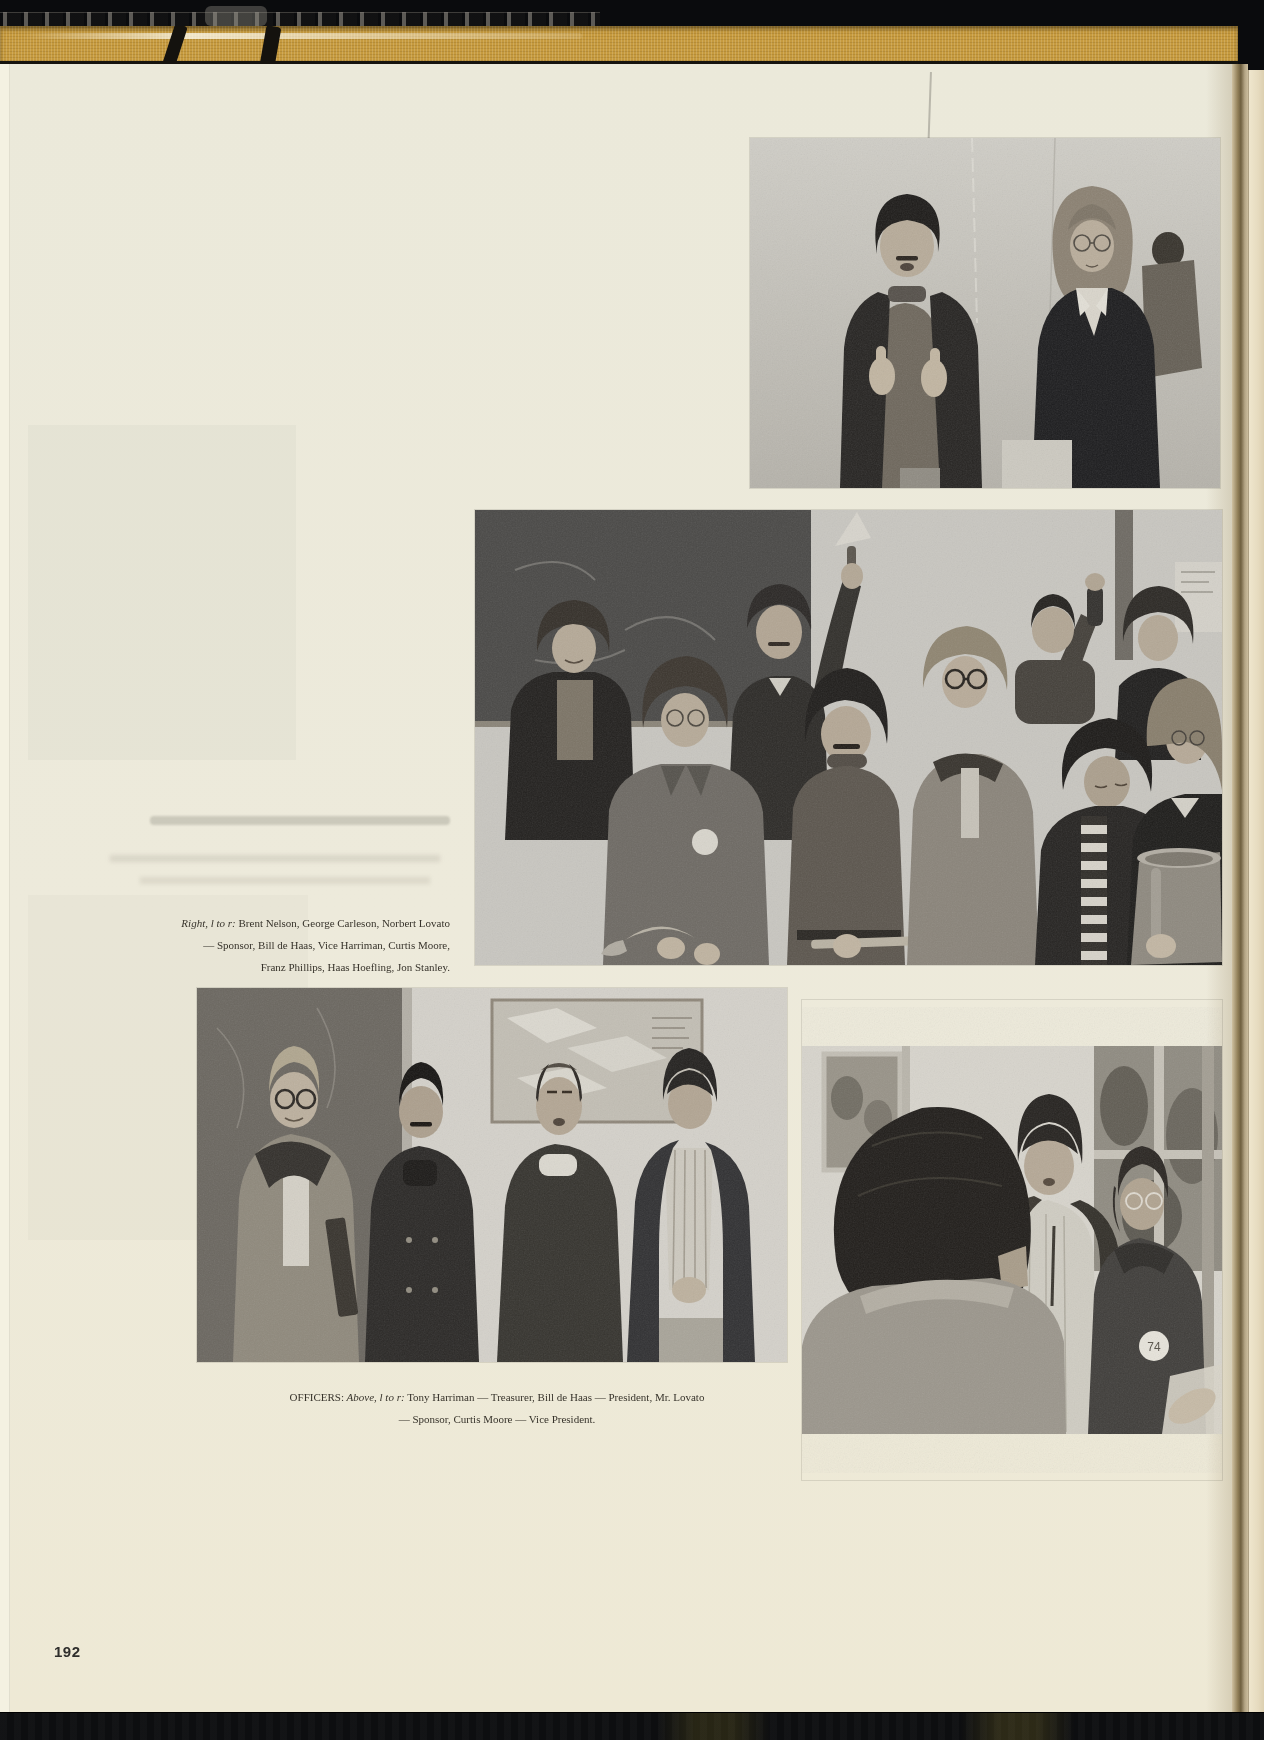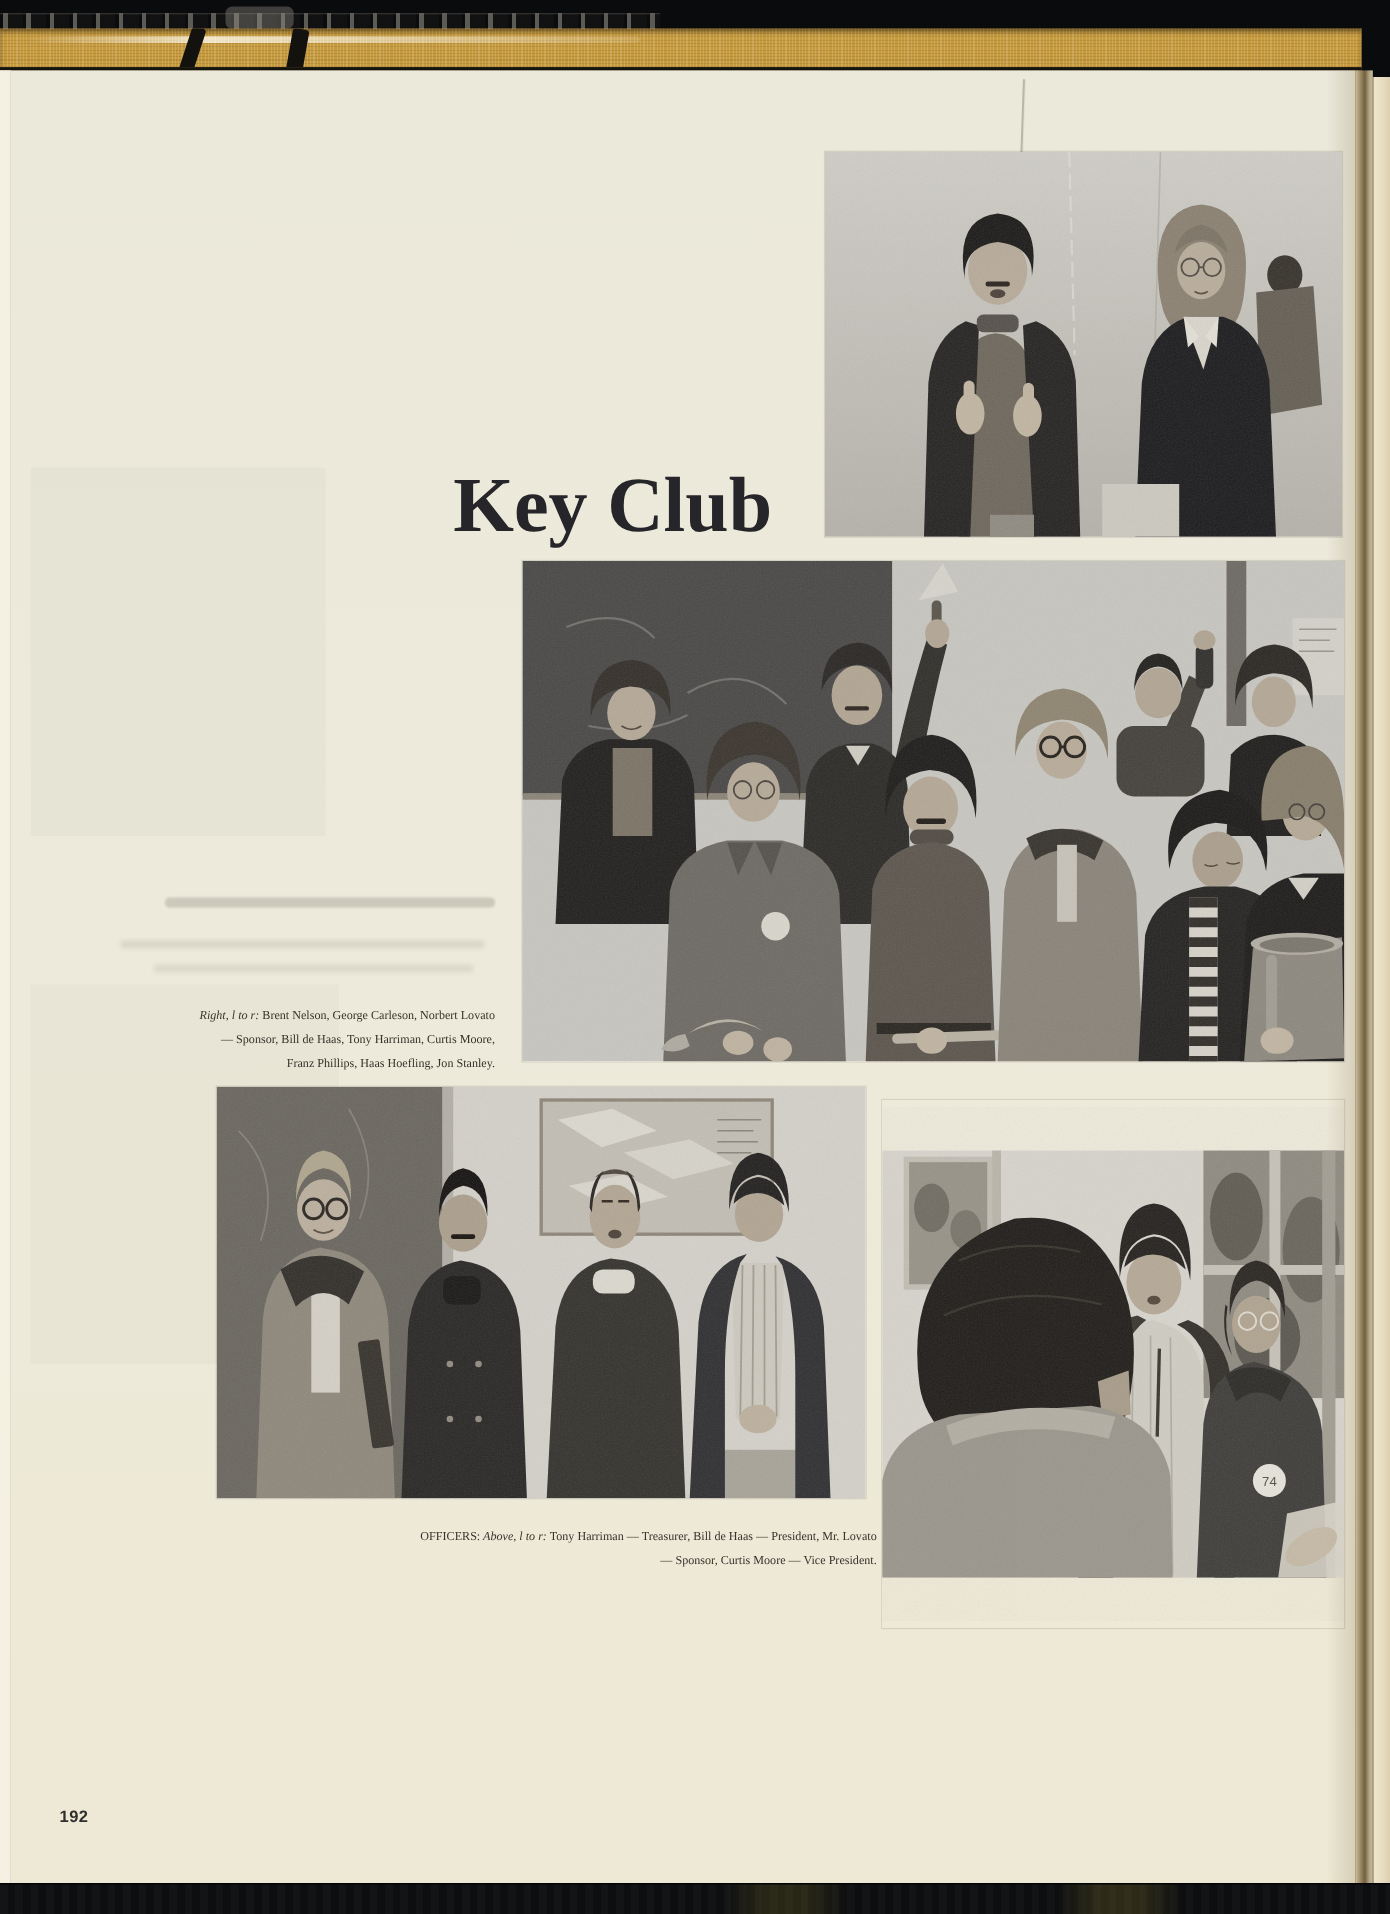--- a/index.html
+++ b/index.html
@@ -50,21 +50,21 @@
   figure.photo{position:absolute;margin:0;padding:0;box-shadow:0 0 0 1px rgba(40,38,34,.12);}
   figure.photo svg{display:block;width:100%;height:100%;}
   .photo-tr{left:750px;top:138px;width:470px;height:350px;}
   .photo-mid{left:475px;top:510px;width:747px;height:455px;}
   .photo-bl{left:197px;top:988px;width:590px;height:374px;}
   .photo-br{left:802px;top:1000px;width:420px;height:480px;}
 
   .caption{color:#37332b;font-size:11px;line-height:22px;position:absolute;}
   .caption .lead{font-style:italic;}
   .caption-right{left:58px;top:912px;width:392px;text-align:right;}
-  .caption-officers{left:197px;top:1386px;width:600px;text-align:right;}
+  .caption-officers{left:197px;top:1386px;width:600px;text-align:center;}
 
   .page-number{position:absolute;left:54px;top:1643px;font-family:"Liberation Sans",sans-serif;
     font-weight:700;font-size:15px;color:#2f2e2c;letter-spacing:.5px;}
 
   
   .gutter{position:absolute;left:1232px;top:64px;width:16px;height:1648px;
     background:linear-gradient(90deg,#cfc1a1,#93815a 35%,#6f6040 55%,#b4a585 80%,#cbbd9d);}
   .facing-page{position:absolute;left:1248px;top:70px;width:16px;height:1642px;
     background:linear-gradient(90deg,#efe6cd,#e6dbbf 60%,#dccf b0);
     background:linear-gradient(90deg,#efe6cd,#e6dbbf 60%,#dccfb0);
@@ -94,21 +94,20 @@
   <div class="page"></div>
   <div class="page-left-edge"></div>
 
   <div class="ghost g1"></div>
   <div class="ghost g2"></div>
   <div class="ghost streak"></div>
   <div class="ghost txt1"></div>
   <div class="ghost txt2"></div>
   <div class="scratch"></div>
 
-  <h1 class="title">Key Club</h1>
 
   <figure class="photo photo-tr" role="img" aria-label="Two Key Club members against a light wall; left member with dark hair and mustache giving double thumbs up in dark jacket and turtleneck, right member with long hair and glasses in dark blazer and white shirt">
     <svg viewBox="0 0 470 350">
       <defs>
         <linearGradient id="trw" x1="0" y1="0" x2="0" y2="1">
           <stop offset="0" stop-color="#cfcdc6"></stop>
             <stop offset="1" stop-color="#b5b2aa"></stop>
         </linearGradient>
         <filter id="gr1">
             <feTurbulence type="fractalNoise" baseFrequency="0.8" numOctaves="2"></feTurbulence>
@@ -384,21 +383,21 @@
       <path d="M70 100 Q120 78 180 92 M56 150 Q120 120 200 140" stroke="#433e36" stroke-width="2" fill="none" opacity=".7"></path>
       <path d="M196 210 L224 200 L226 240 L200 244 Z" fill="#a89c89"></path>
       <path d="M0 388 L0 300 Q10 252 70 240 L190 232 Q252 244 262 296 L264 388 Z" fill="#9b968c"></path>
       <path d="M58 250 Q130 222 212 242 L206 262 Q130 242 64 268 Z" fill="#b3aea3"></path>
       <rect width="420" height="388" filter="url(#gr4)" opacity=".13"></rect>
     </svg>
   </figure>
 
   <div class="caption caption-right">
     <div><span class="lead">Right, l to r:</span><span> Brent Nelson, George Carleson, Norbert Lovato</span></div>
-    <div>— Sponsor, Bill de Haas, Tony Harriman, Curtis Moore,</div>
+    <div>— Sponsor, Bill de Haas, Vice Harriman, Curtis Moore,</div>
     <div>Franz Phillips, Haas Hoefling, Jon Stanley.</div>
   </div>
 
   <div class="caption caption-officers">
     <div><span>OFFICERS:</span><span class="lead"> Above, l to r:</span><span> Tony Harriman — Treasurer, Bill de Haas — President, Mr. Lovato</span></div>
     <div>— Sponsor, Curtis Moore — Vice President.</div>
   </div>
 
   <div class="page-number">192</div>
 

